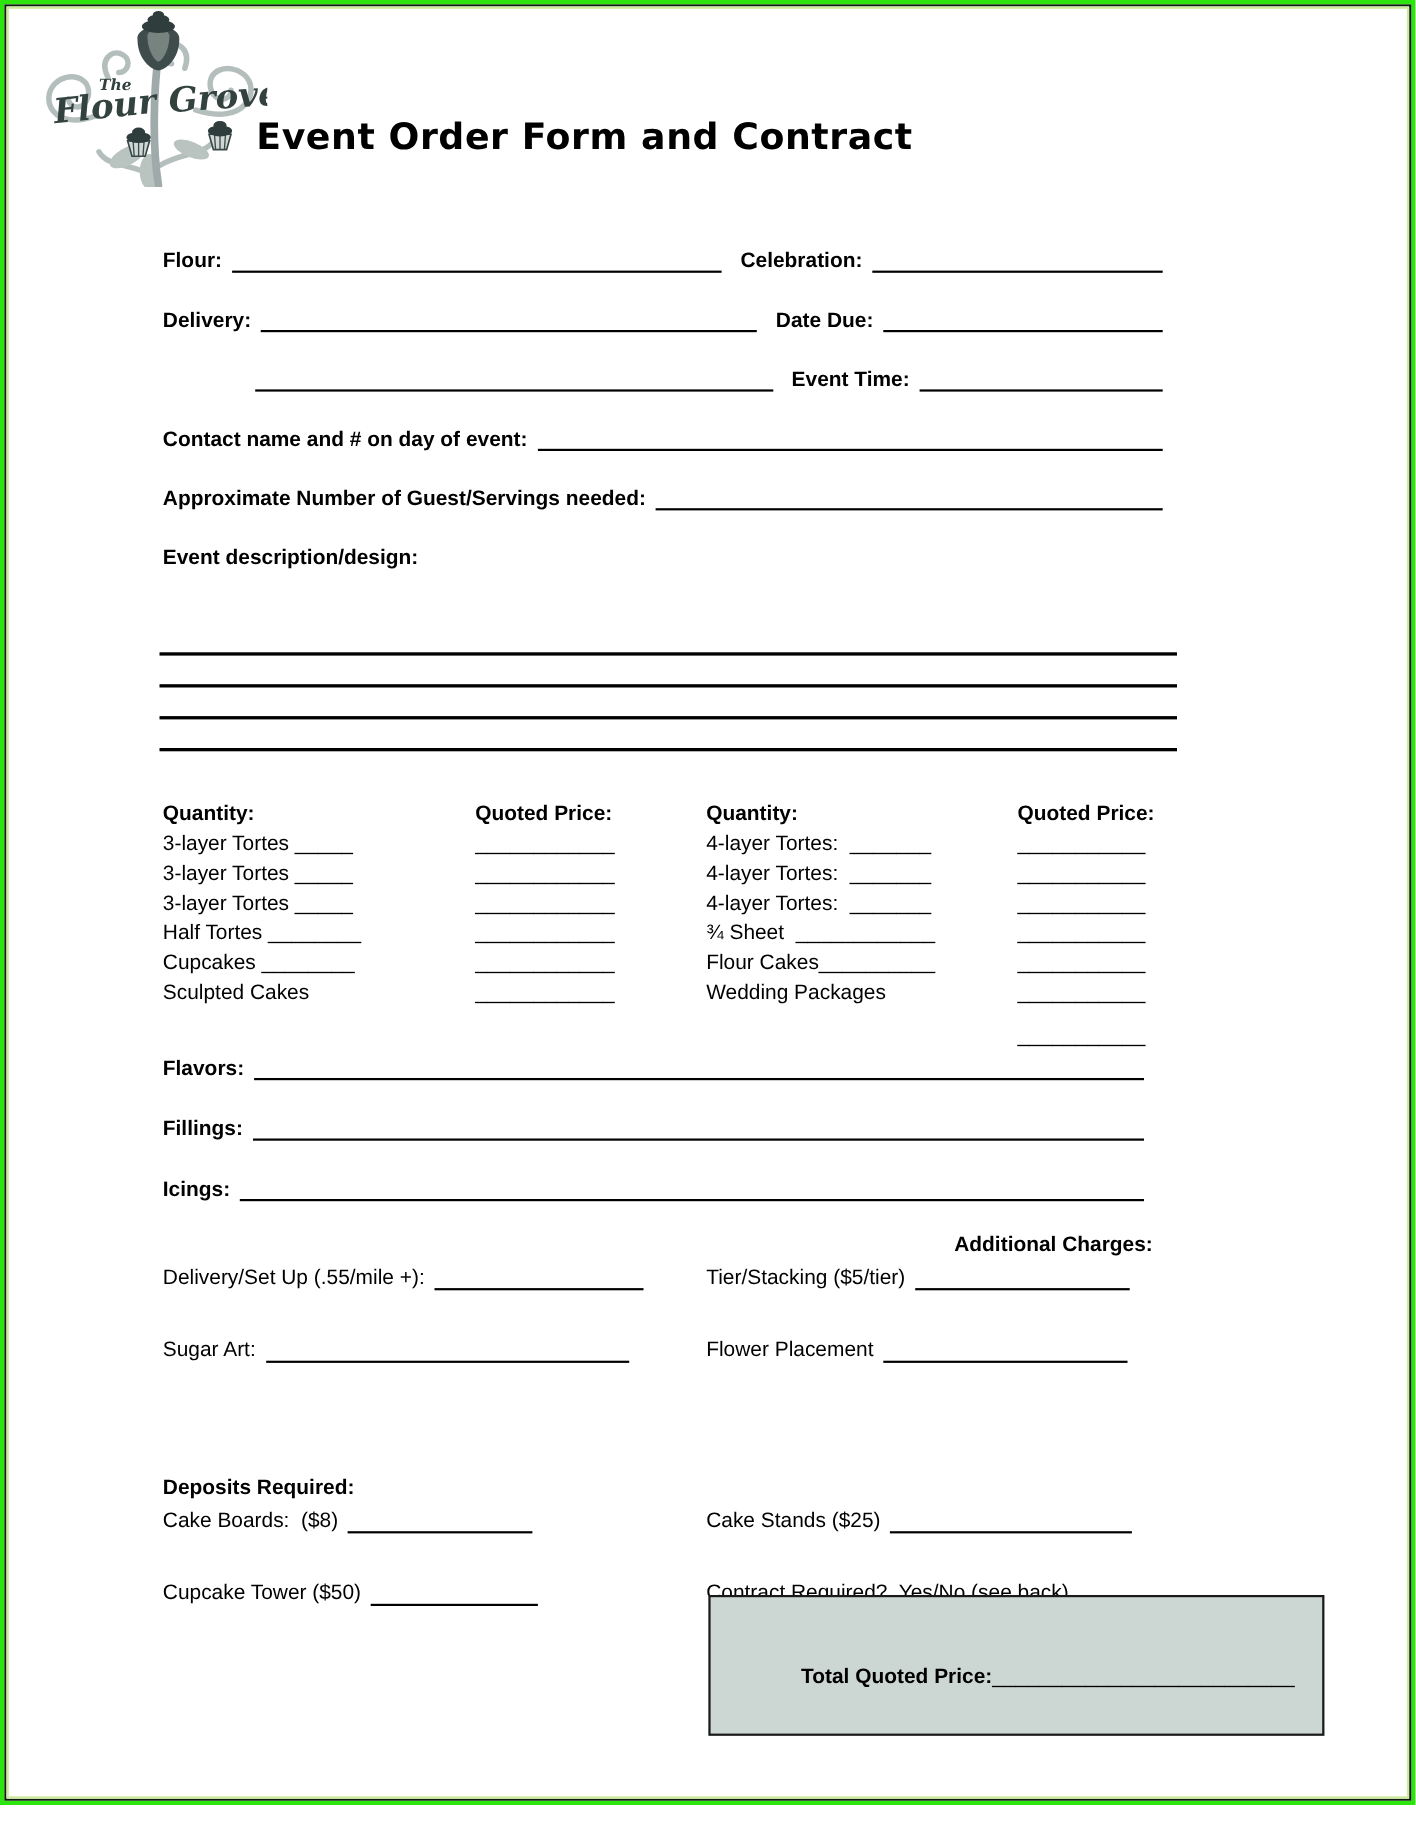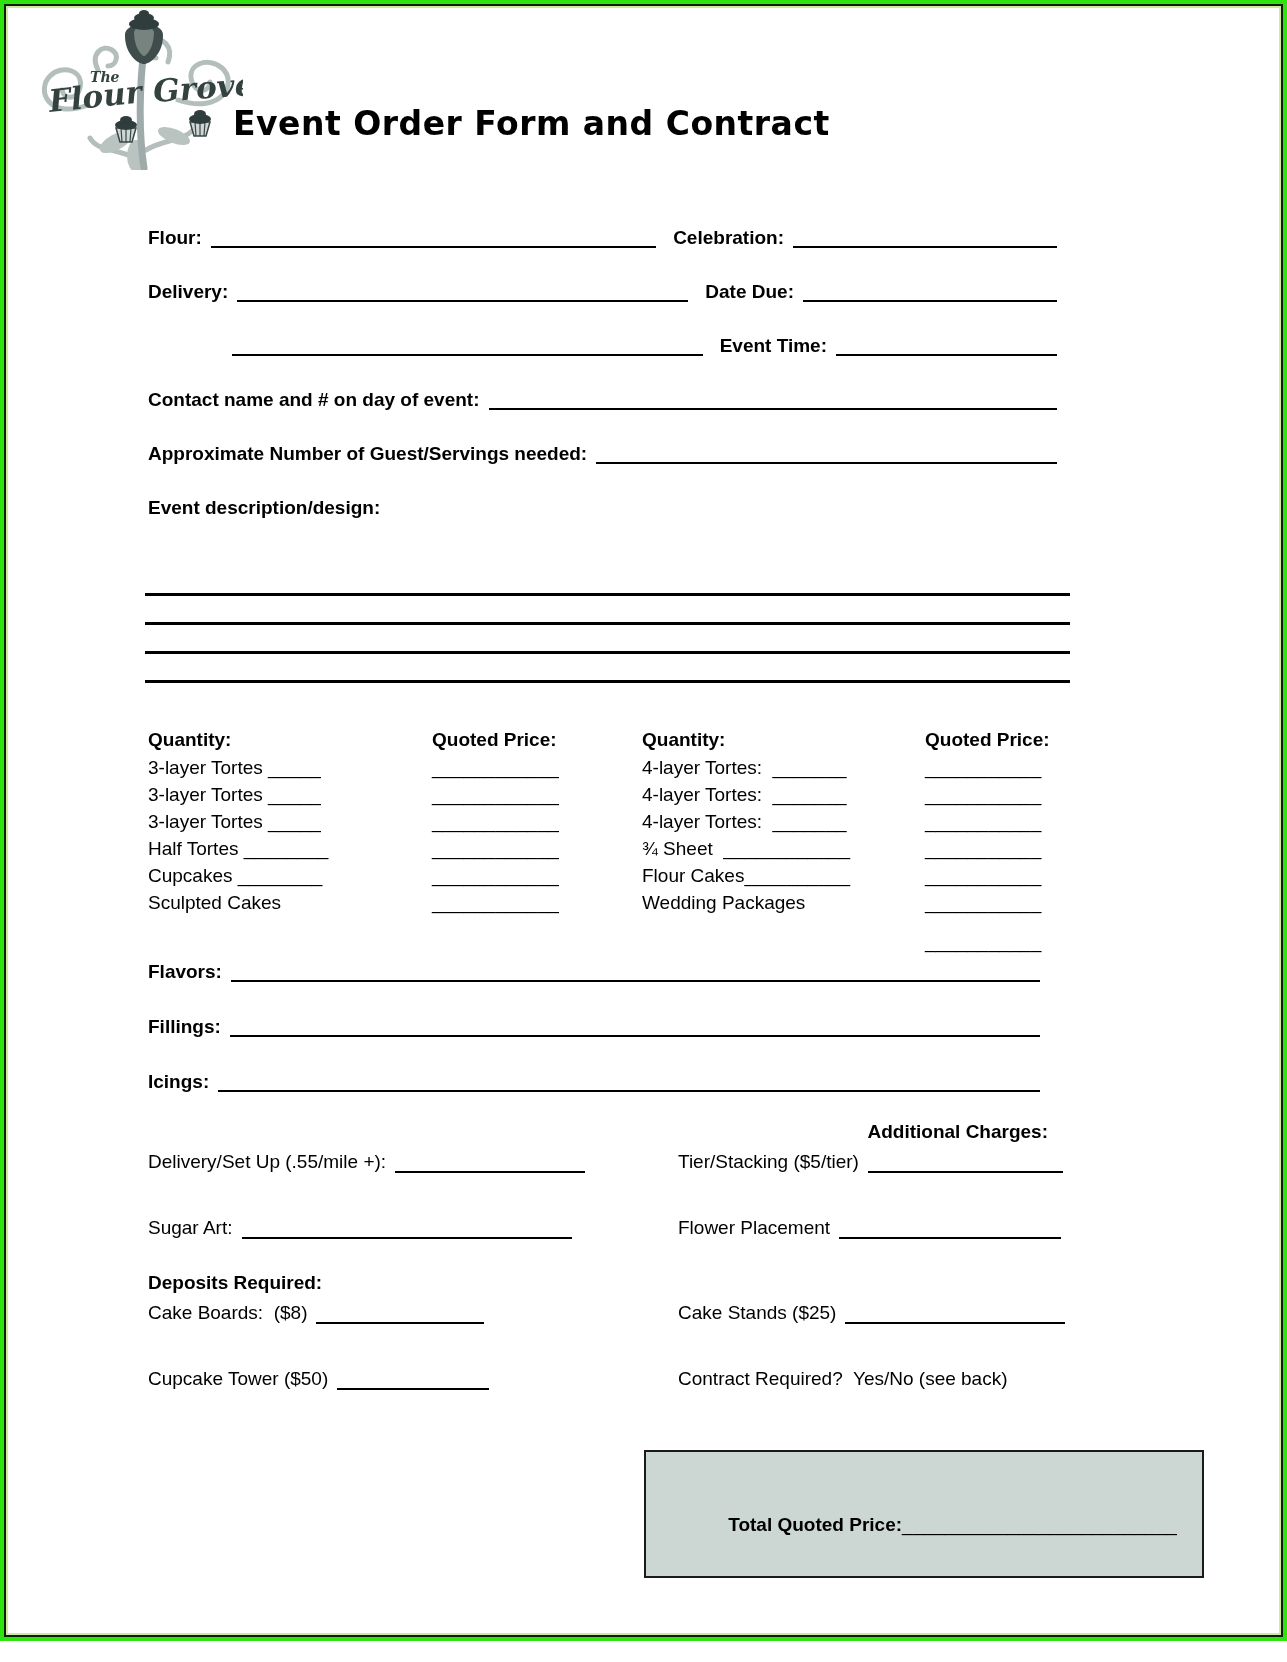--- a/index.html
+++ b/index.html
@@ -38,26 +38,26 @@
   
   .order-table{left:140px;top:718px;width:905px;display:grid;
                grid-template-columns:284px 210px 283px 128px;}
   .order-table .hdr{line-height:28px;font-weight:bold;}
   .order-table .cell{line-height:27px;white-space:pre;}
   .extra-cell{padding-top:12px;}
   
   .details{left:140px;top:952px;width:892px;}
   .details .frow{margin-bottom:31px;}
   
-  .two-col{display:grid;grid-template-columns:494px auto;align-items:end;gap:36px;}
+  .two-col{display:grid;grid-template-columns:494px auto;align-items:end;}
   .additional{left:140px;top:1110px;width:900px;text-align:right;}
   .sec-hdr{line-height:27px;font-weight:bold;}
   .crow{height:27px;line-height:27px;display:flex;align-items:flex-end;margin-top:3px;}
   .gap36{margin-top:36px;}
-  .deposits{left:140px;top:1261px;width:900px;}
+  .deposits{left:140px;top:1331px;width:900px;}
   
   .total-box{left:636px;top:1442px;width:560px;height:128px;
              background:var(--total-box-bg);border:2px solid #1a1a1a;}
   .total-inner{padding:40px 0 0 40px;white-space:pre;}
   
   .logo{left:20px;top:2px;}
 </style>
 </head>
 <body>
 

